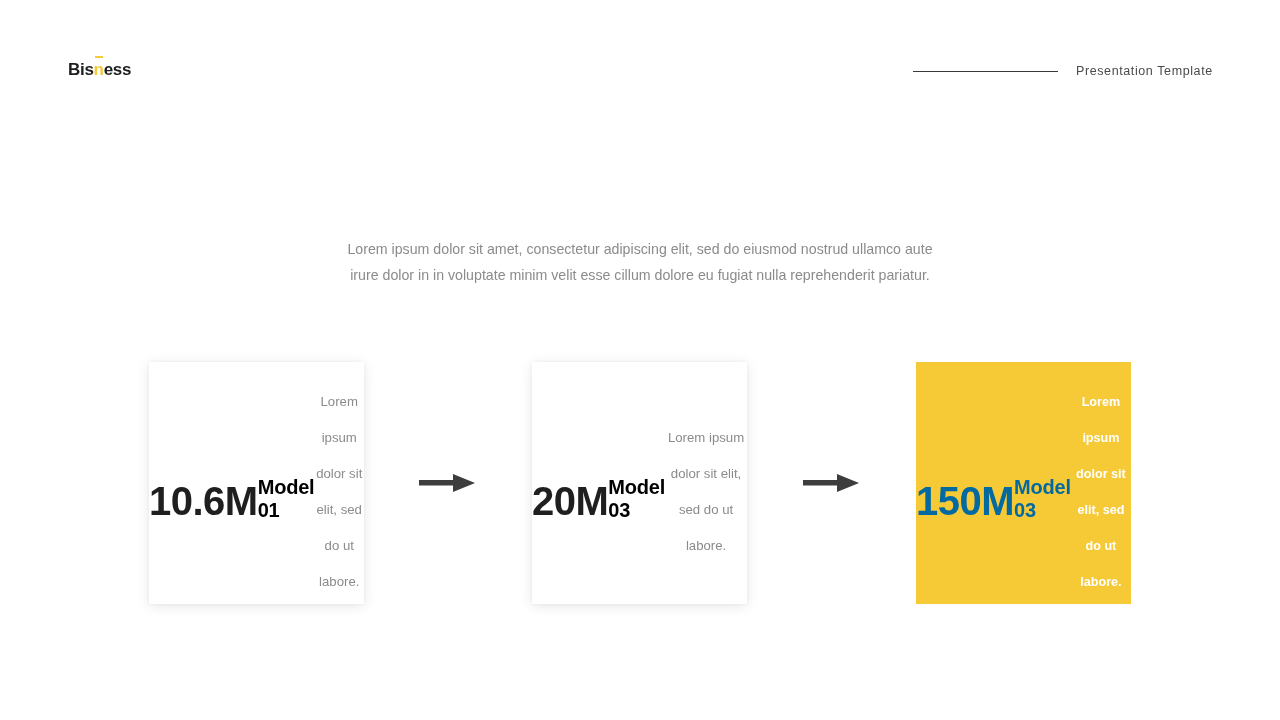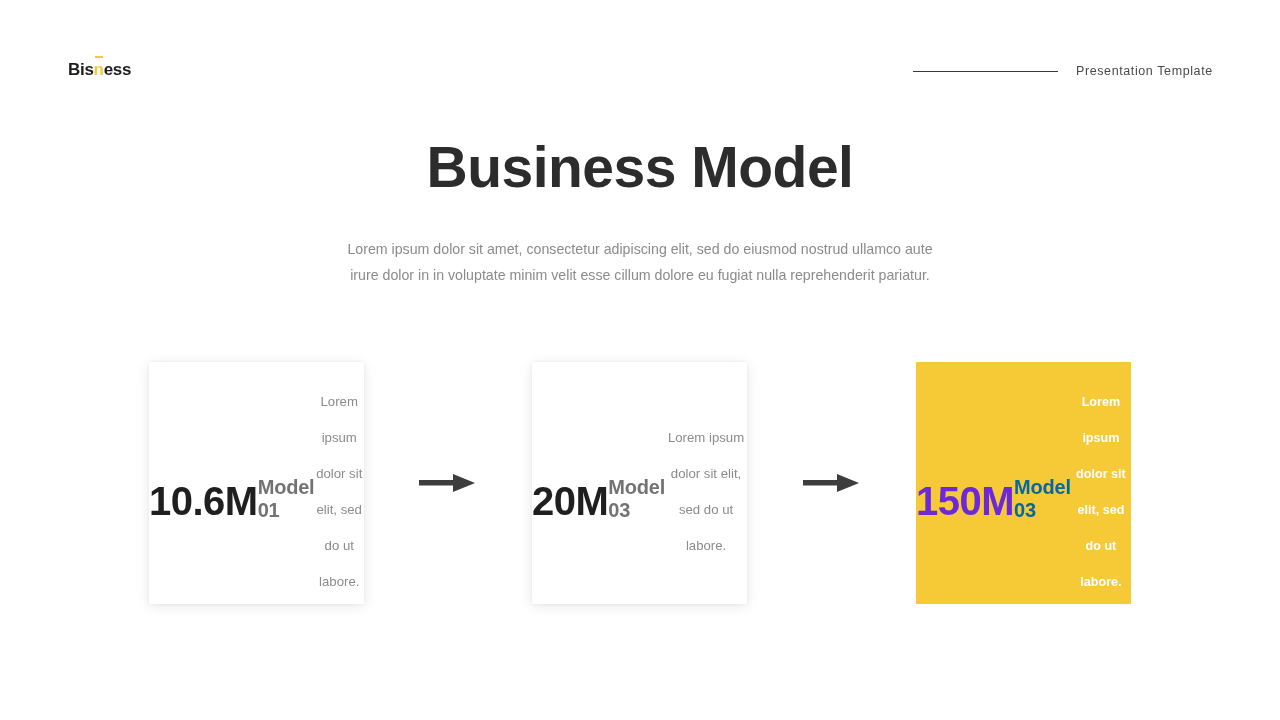--- a/index.html
+++ b/index.html
@@ -115,28 +115,28 @@
   }
 
   .card-value {
     margin-top: 36px;
     font-size: 40px;
     font-weight: bold;
     letter-spacing: -0.5px;
     color: #1f1f1f;
     line-height: 1;
   }
-  .card-3 .card-value { color: #6d28d9; }
+  .card-3 .card-value { color: #0369a1; }
 
   .card-name {
     margin-top: 32px;
     font-size: 20px;
     font-weight: bold;
     letter-spacing: -0.2px;
-    color: #737373;
+    color: #000000;
   }
   .card-3 .card-name { color: #0369a1; }
 
   .card-desc {
     margin-top: 18px;
     width: 175px;
     text-align: center;
     font-size: 13.2px;
     line-height: 36px;
     color: #8b8b8b;
@@ -162,21 +162,20 @@
 <body>
 
 <div class="slide">
 
   <div class="header-logo"><span>Bis</span><span class="logo-accent">n</span><span>ess</span></div>
 
   <div class="header-rule"></div>
 
   <div class="header-label">Presentation  Template</div>
 
-  <h1 class="slide-title">Business Model</h1>
 
   <p class="slide-subtitle">Lorem ipsum dolor sit amet, consectetur adipiscing elit, sed do eiusmod nostrud ullamco aute irure dolor in in voluptate minim velit esse cillum dolore eu fugiat nulla  reprehenderit pariatur.</p>
 
   <div class="cards-row">
 
     <div class="card card-1">
       <div class="card-value">10.6M</div>
       <div class="card-name">Model 01</div>
       <div class="card-desc">Lorem ipsum dolor sit elit, sed do ut labore.</div>
     </div>

